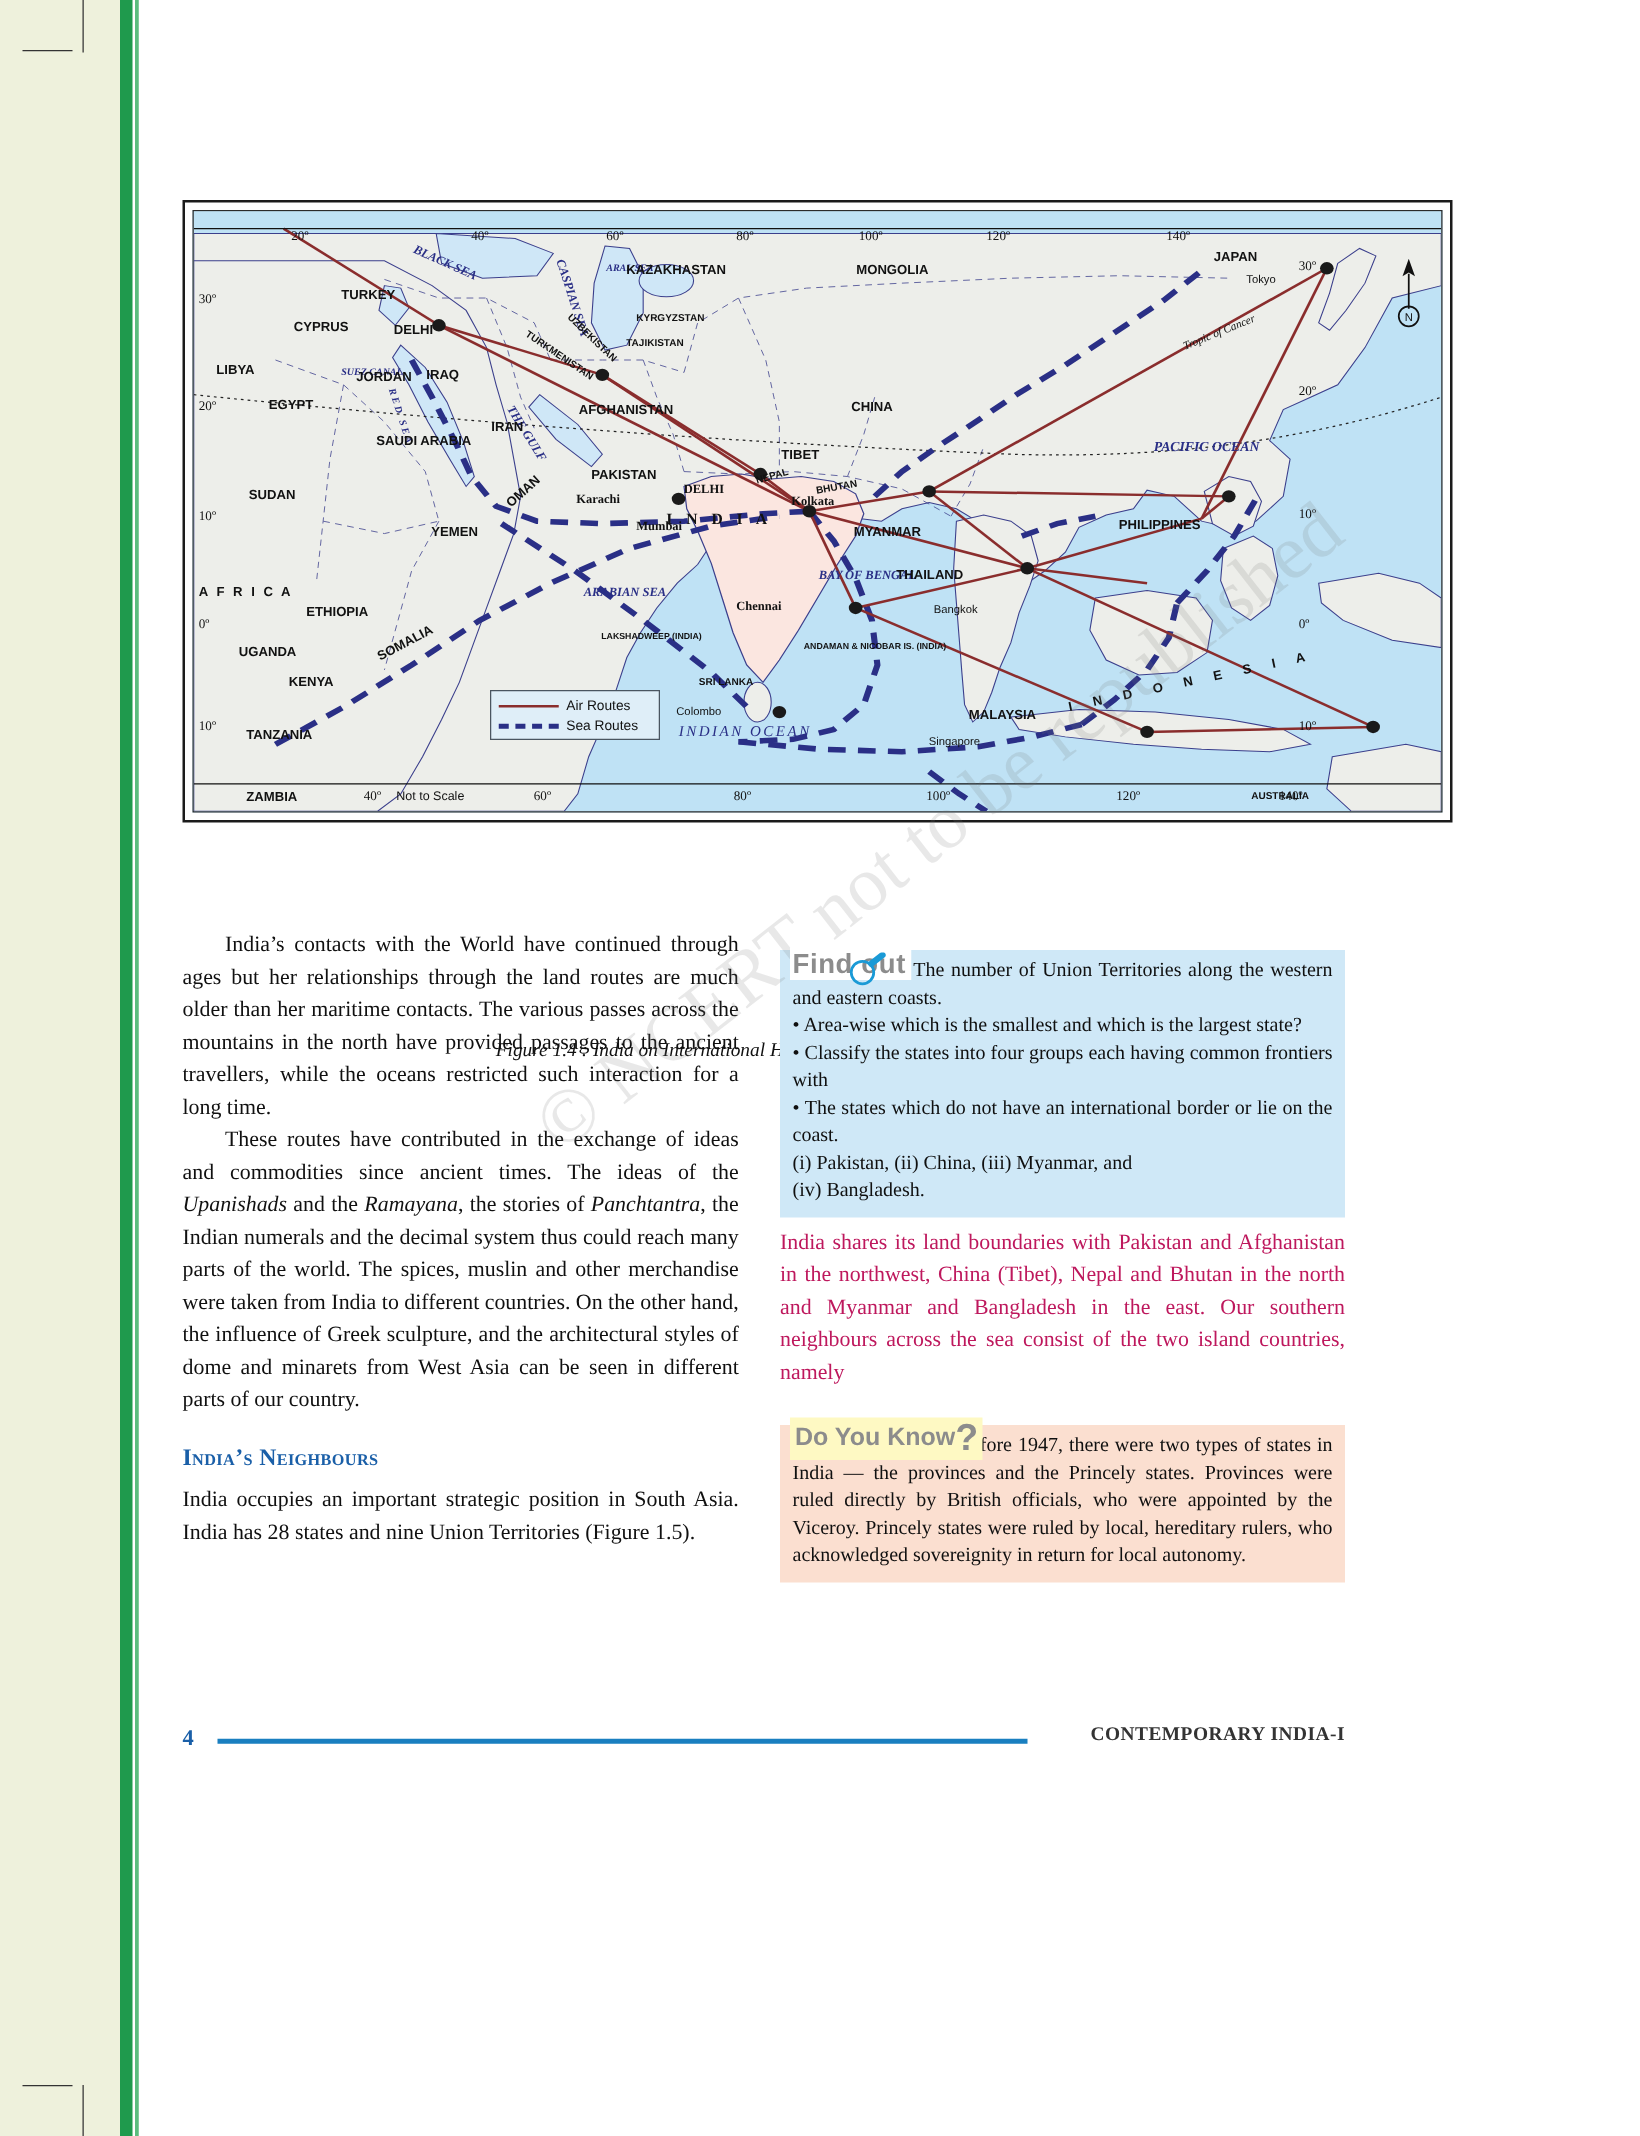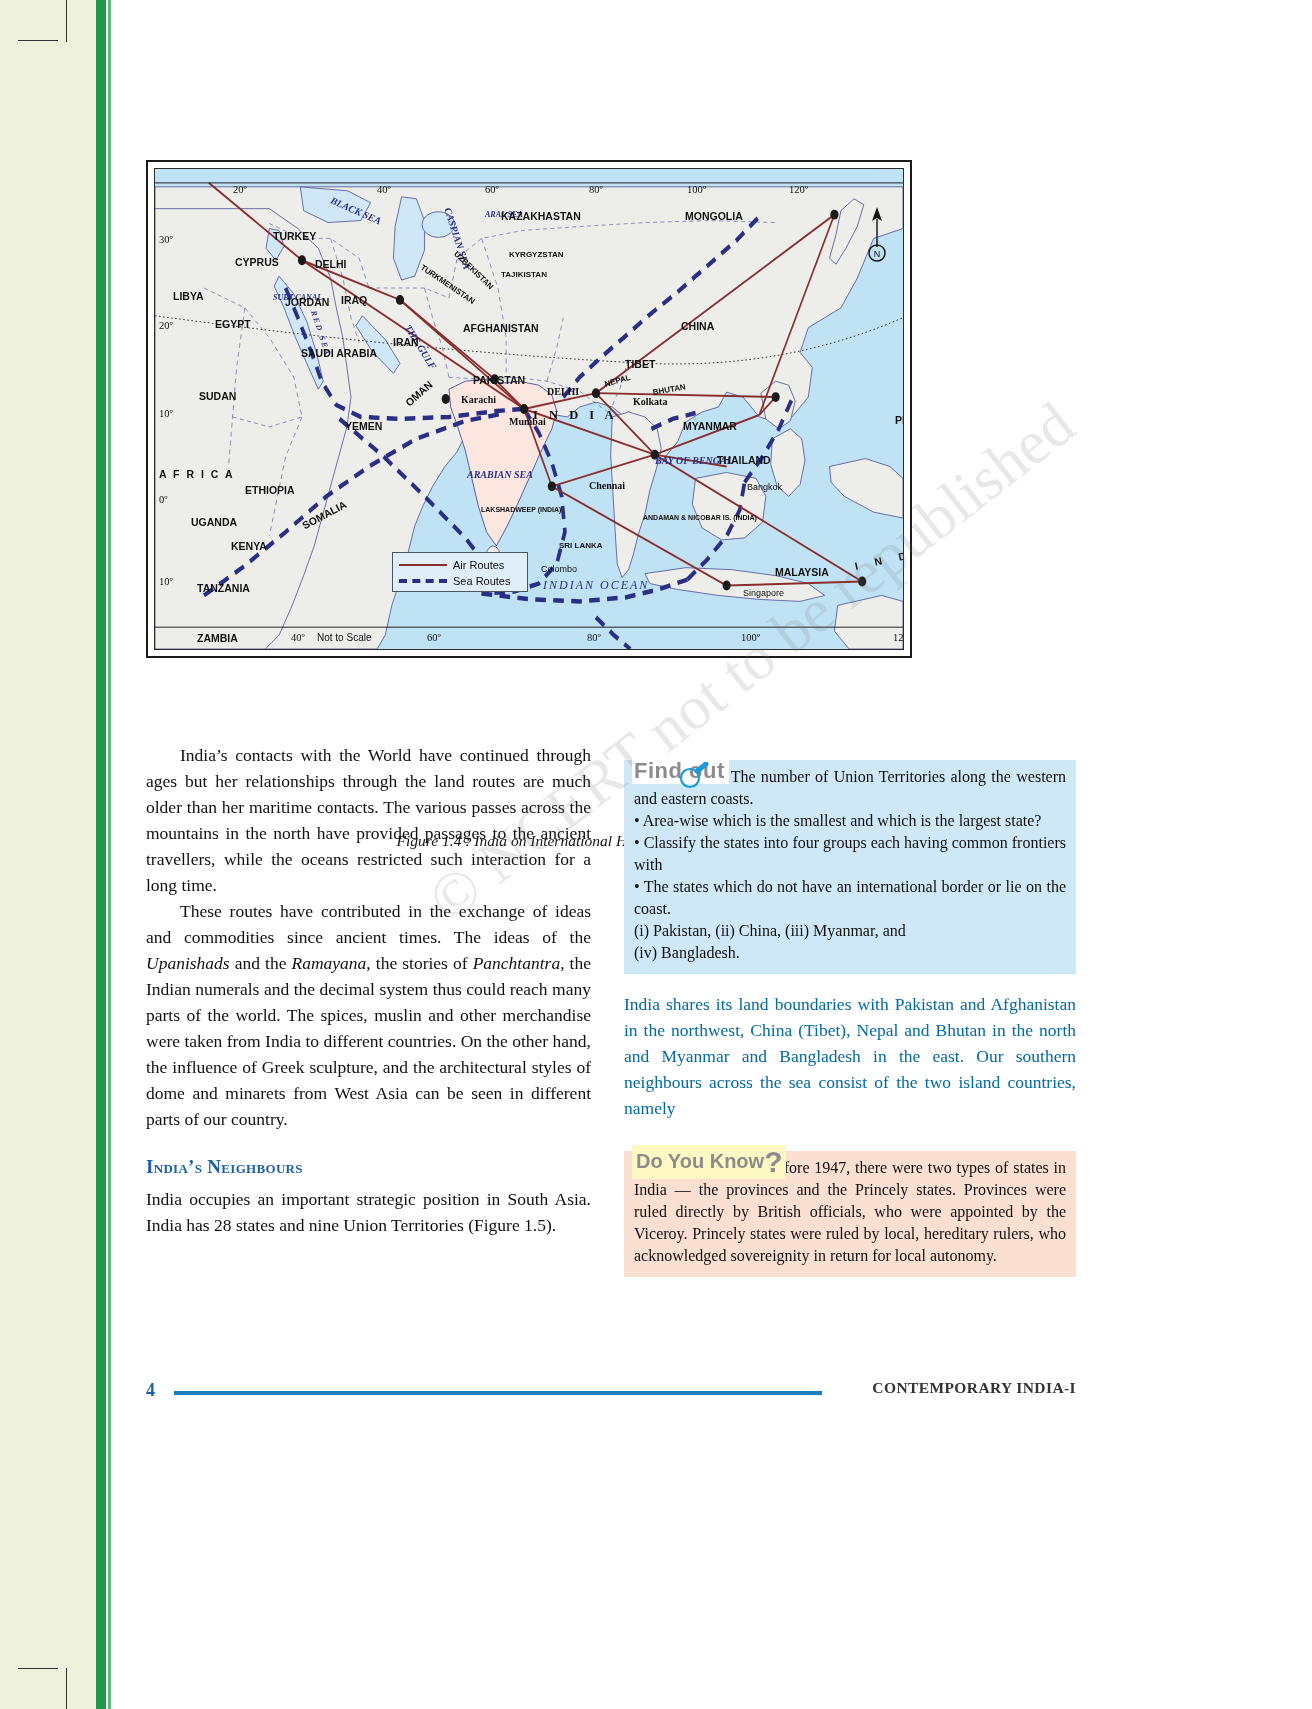--- a/index.html
+++ b/index.html
@@ -30,21 +30,21 @@
   .cm-h2{left:18px;top:1668px;width:40px;height:1px;}
 
   
   .content{
     position:absolute;left:146px;top:0;width:930px;height:1709px;
   }
 
   
   .map-figure{position:absolute;left:0;top:160px;width:930px;}
   .map-frame{
-    position:relative;width:766px;height:498px;
+    position:relative;width:1016px;height:498px;
     border:2px solid #1b1b1b;background:#ffffff;
     box-sizing:border-box;padding:6px;
   }
   .map-inner{
     position:relative;width:100%;height:100%;
     border:1px solid #2b2b2b;box-sizing:border-box;overflow:hidden;
     background:#bfe2f5;
   }
   .map-svg{position:absolute;left:0;top:0;width:100%;height:100%;}
   .map-label{
@@ -111,22 +111,22 @@
     position:absolute;left:55px;top:2px;width:30px;height:28px;z-index:4;
   }
   .findout-box{
     margin-top:18px;background:#cfe8f7;padding:6px 10px 10px 10px;
     font-size:16px;line-height:22px;color:#101010;text-align:justify;
   }
   .findout-box .first-line{text-indent:86px;}
   .findout-box p{margin:0;}
 
   .right-para{
-    margin-top:17px;font-size:17.5px;line-height:26px;text-align:justify;
-    color:#0369a1;
+    margin-top:6px;font-size:17.5px;line-height:26px;text-align:justify;
+    color:#be185d;
   }
 
   
   .dyk-wrap{position:relative;margin-top:30px;}
   .dyk-head{
     position:absolute;left:8px;top:-6px;z-index:3;
     font-family:"Liberation Sans",sans-serif;font-weight:700;font-size:20px;
     color:#8c8c8c;background:#fef9c3;padding:0 4px;
   }
   .dyk-head .qmark{font-size:30px;vertical-align:-4px;}

